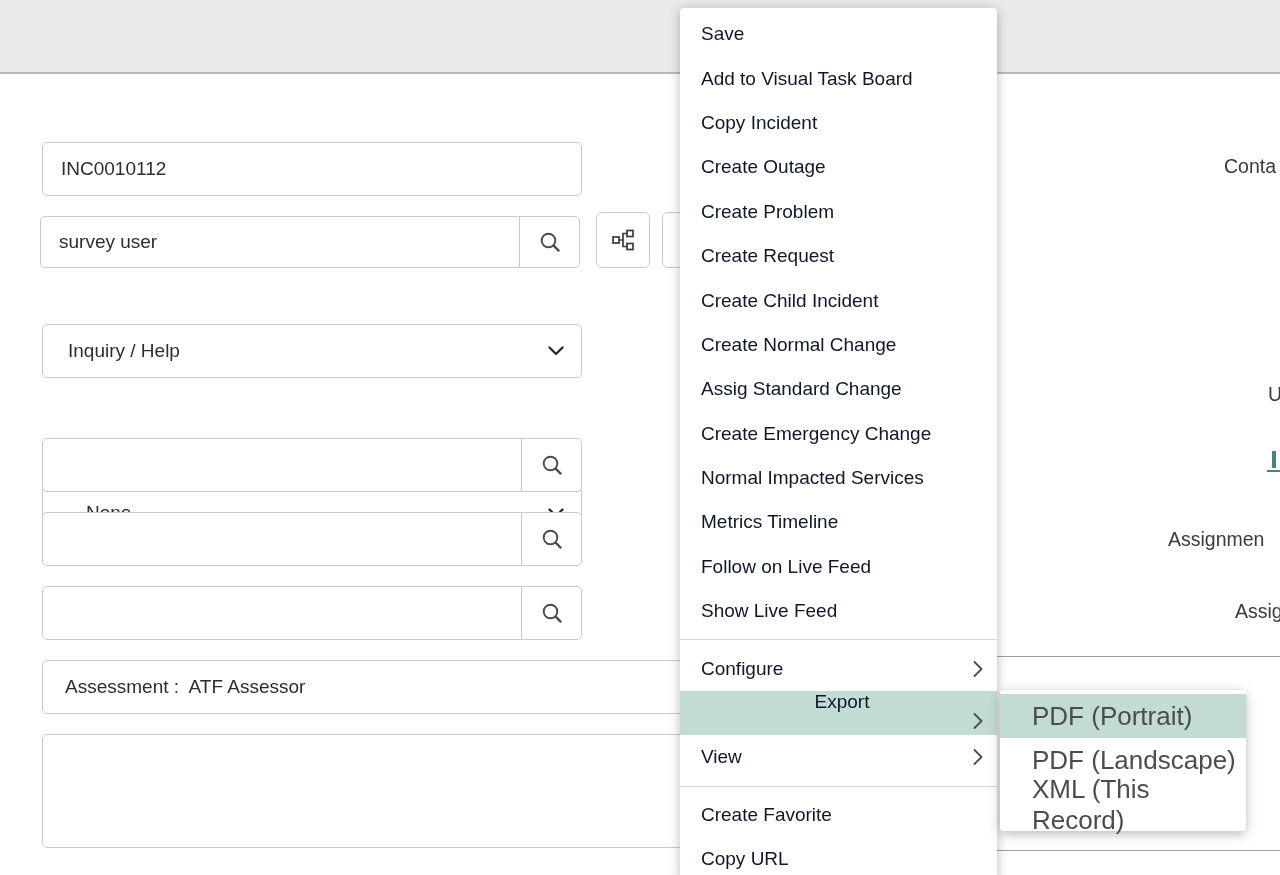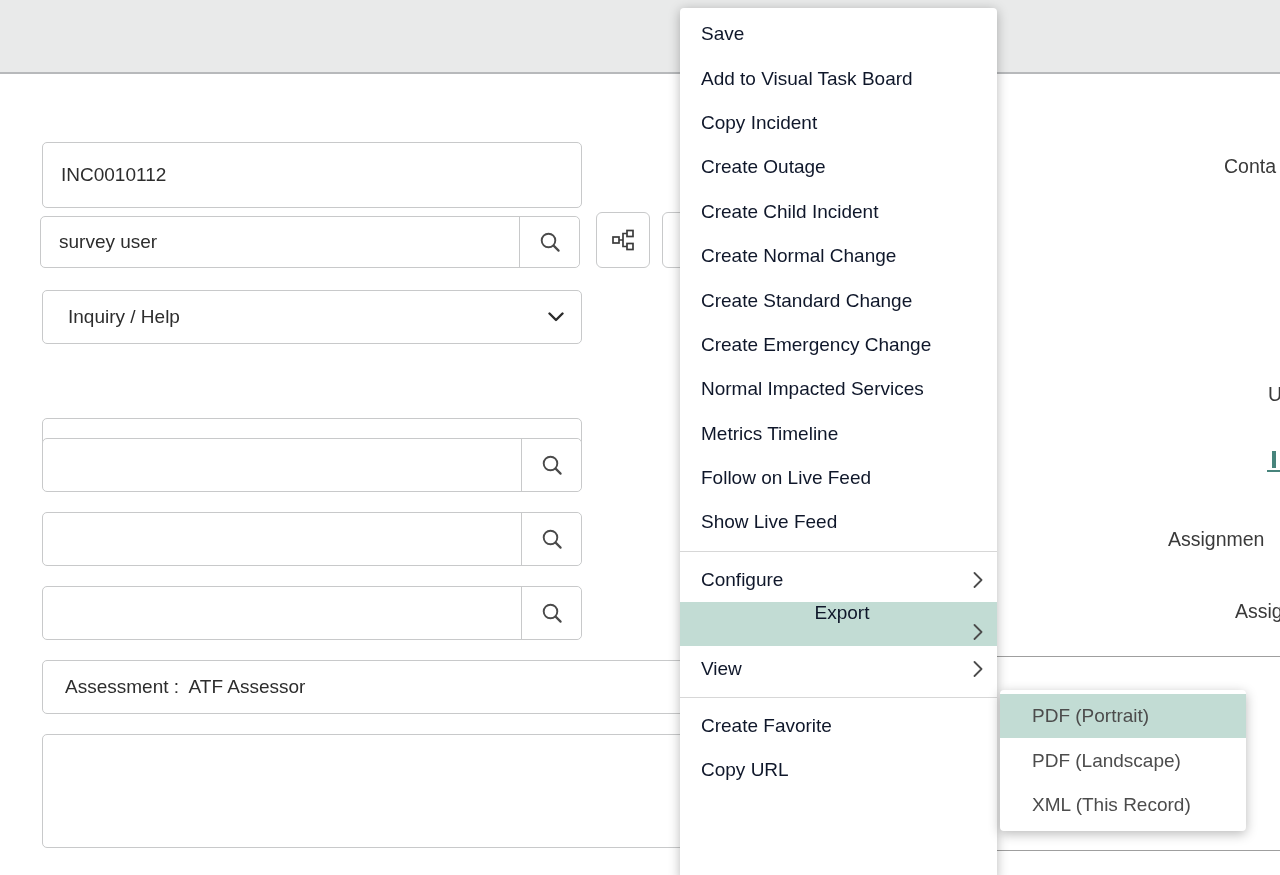--- a/index.html
+++ b/index.html
@@ -21,24 +21,24 @@
 
   
   .field { position:absolute; background:#fff; border:1px solid #c8c9ca;
            border-radius:5px; display:flex; align-items:center;
            font-size:19px; color:#2d2d2d; z-index:2; }
   .bare { border:none; outline:none; background:transparent; width:100%; height:100%;
           font:inherit; color:inherit; padding:0 0 0 18px; }
   .search-seg { width:60px; height:100%; flex:none; border-left:1px solid #c8c9ca;
                 display:flex; align-items:center; justify-content:center; cursor:pointer;
                 border-radius:0 5px 5px 0; background:#fff; }
-  .select-box { padding-left:25px; position:relative; cursor:pointer; }
+  .select-box { padding-left:25px; position:relative; cursor:pointer;margin-top:34px; }
   .select-box .caret { position:absolute; right:17px; top:50%; margin-top:-5px; }
 
-  #f-number   { left:42px; top:142px; width:540px; height:66px; }
+  #f-number   { left:42px; top:142px; width:540px; height:54px; }
   #f-caller   { left:40px; top:216px; width:540px; height:52px; }
   #b-hier     { left:596px; top:212px; width:54px; height:56px; border-radius:6px;
                 justify-content:center; cursor:pointer; }
   #b-sliver   { left:662px; top:212px; width:30px; height:56px; border-radius:6px; }
   #s-category { left:42px; top:290px; width:540px; height:54px; }
   #s-subcat   { left:42px; top:364px; width:540px; height:54px; }
   #f-ref1 { left:42px; top:438px; width:540px; height:54px; }
   #f-ref2 { left:42px; top:512px; width:540px; height:54px; }
   #f-ref3 { left:42px; top:586px; width:540px; height:54px; }
   #f-assess { left:42px; top:660px; width:918px; height:54px; padding-left:22px; white-space:pre; }
@@ -67,21 +67,21 @@
                padding:0 14px 0 21px; font-size:19px; color:#0f172a; cursor:pointer; }
   .menu-item .chev { margin-left:auto; }
   .menu-item.highlight { background:#c2dcd4;flex-direction:column; }
   .menu-divider { border-top:1px solid #d7d7d7; margin:6px 0; }
 
   
   .submenu { position:absolute; left:1000px; top:690px; width:246px; background:#fff;
              border-radius:4px; z-index:20; box-shadow:0 3px 12px rgba(0,0,0,0.28);
              padding:4px 0; }
   .submenu-item { height:44.4px; display:flex; align-items:center; padding-left:32px;
-                  font-size:19px; color:#4c4c4c; cursor:pointer; }
+                  font-size:26px; color:#4c4c4c; cursor:pointer; }
   .submenu-item.highlight { background:#c2dcd4; }
 
   svg { display:block; }
 </style>
 </head>
 <body>
 
 <div class="band"></div>
 
 <div class="form-hr" id="hr-1"></div>
@@ -177,27 +177,33 @@
   <div class="menu-item">
       <span>Add to Visual Task Board</span>
     </div>
   <div class="menu-item">
       <span>Copy Incident</span>
     </div>
   <div class="menu-item">
       <span>Create Outage</span>
     </div>
   <div class="menu-item">
+      <span>Create Problem</span>
+    </div>
+  <div class="menu-item">
+      <span>Create Request</span>
+    </div>
+  <div class="menu-item">
       <span>Create Child Incident</span>
     </div>
   <div class="menu-item">
       <span>Create Normal Change</span>
     </div>
   <div class="menu-item">
-      <span>Create Standard Change</span>
+      <span>Assig Standard Change</span>
     </div>
   <div class="menu-item">
       <span>Create Emergency Change</span>
     </div>
   <div class="menu-item">
       <span>Normal Impacted Services</span>
     </div>
   <div class="menu-item">
       <span>Metrics Timeline</span>
     </div>

